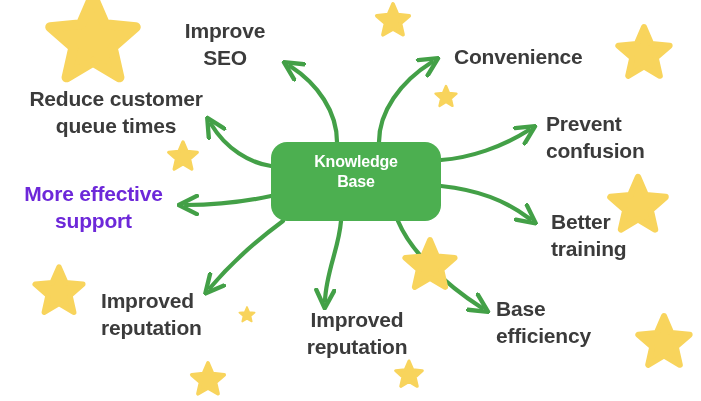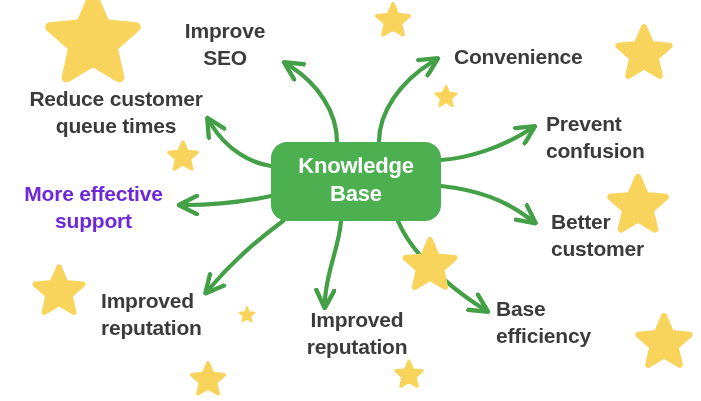--- a/index.html
+++ b/index.html
@@ -31,21 +31,21 @@
     white-space: pre-line;
     letter-spacing: -0.2px;
   }
   .align-right { text-align: center; }
   .align-left  { text-align: left; }
   .align-center{ text-align: center; }
   .center-text {
     position: absolute;
     color: #ffffff;
     font-weight: bold;
-    font-size: 22px;
+    font-size: 16px;
     line-height: 1.3;
     text-align: center;
     white-space: pre-line;
     letter-spacing: -0.2px;
   }
 </style>
 </head>
 <body>
 
 <div id="canvas">
@@ -93,21 +93,21 @@
       <div class="node-label align-center" style="left: 170px; top: 18px; width: 110px; color: rgb(59, 59, 59);">Improve
 SEO</div>
       <div class="node-label align-left" style="left: 454px; top: 44px; width: 150px; color: rgb(59, 59, 59);">Convenience</div>
       <div class="node-label align-right" style="left: 16px; top: 86px; width: 200px; color: rgb(59, 59, 59);">Reduce customer
 queue times</div>
       <div class="node-label align-left" style="left: 546px; top: 111px; width: 130px; color: rgb(59, 59, 59);">Prevent
 confusion</div>
       <div class="node-label align-right" style="left: 12px; top: 181px; width: 163px; color: #6d28d9;">More effective
 support</div>
       <div class="node-label align-left" style="left: 551px; top: 209px; width: 120px; color: rgb(59, 59, 59);">Better
-customer</div>
+training</div>
       <div class="node-label align-left" style="left: 101px; top: 288px; width: 140px; color: rgb(59, 59, 59);">Improved
 reputation</div>
       <div class="node-label align-left" style="left: 496px; top: 296px; width: 130px; color: rgb(59, 59, 59);">Base
 efficiency</div>
       <div class="node-label align-center" style="left: 287px; top: 307px; width: 140px; color: rgb(59, 59, 59);">Improved
 reputation</div>
     </div>
 
 </div>
 

